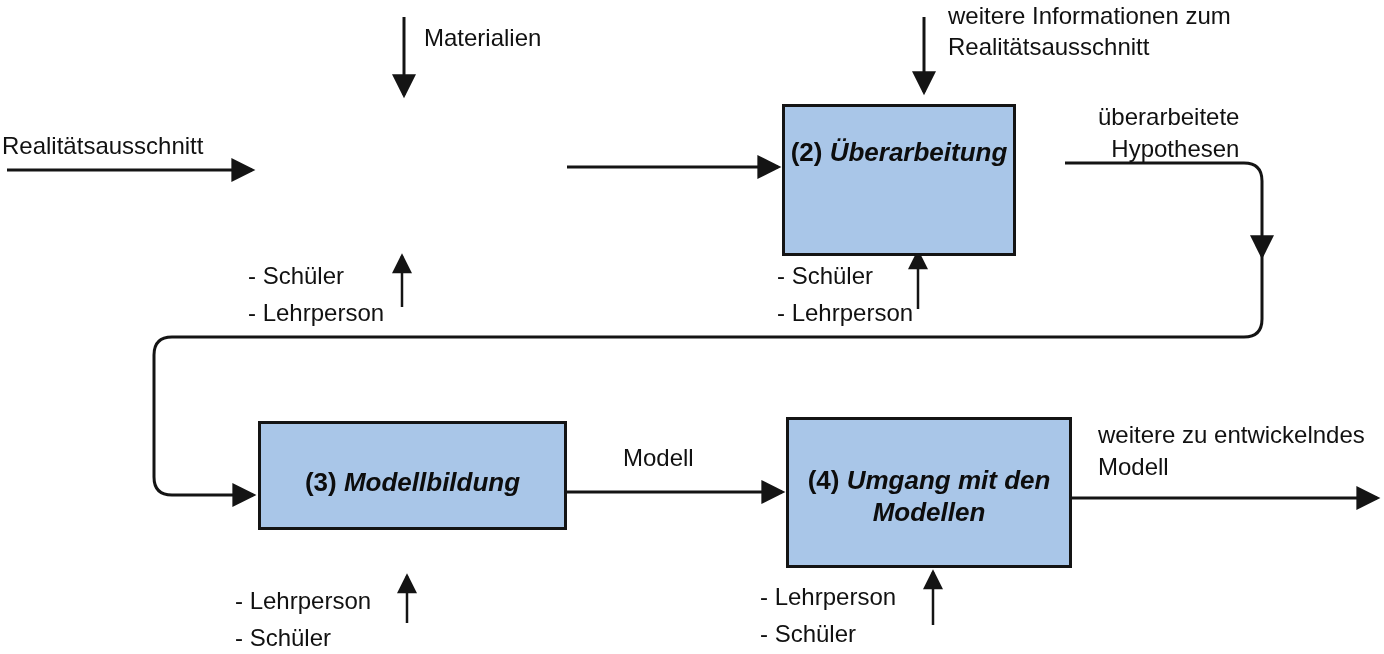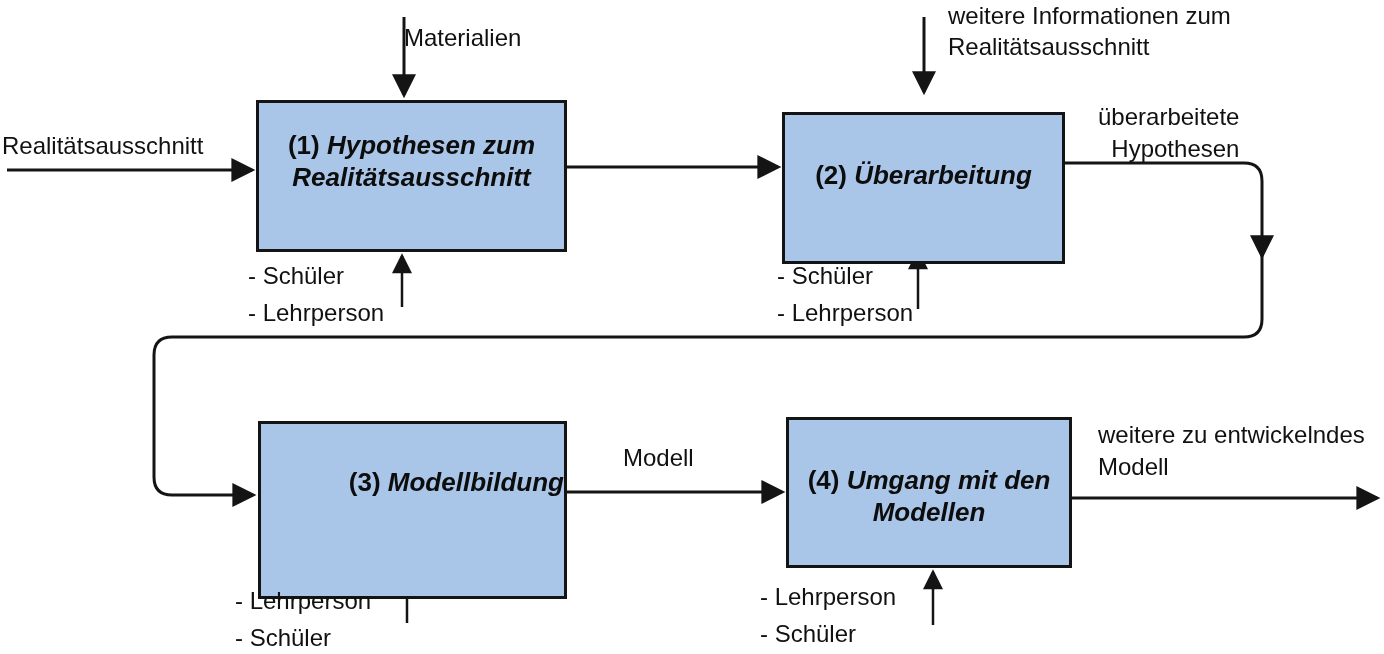--- a/index.html
+++ b/index.html
@@ -12,31 +12,31 @@
     position:absolute;background:#a9c6e8;border:3px solid #141414;box-sizing:border-box;
     display:flex;justify-content:center;align-items:flex-start;text-align:center;
   }
   .box-label{
     font-size:26px;line-height:32px;color:#0d0d0d;font-weight:bold;
   }
   .box-num{font-style:normal;margin-right:0.28em;}
   .box-title{font-style:italic;}
   #box1{left:256px;top:100px;width:311px;height:152px;padding-top:26px;}
   #box1 .box-label{max-width:268px;}
-  #box2{left:782px;top:112px;width:283px;height:152px;padding-top:44px;}
-  #box3{left:258px;top:421px;width:309px;height:178px;padding-top:42px;justify-content:flex-end;}
+  #box2{left:782px;top:104px;width:234px;height:152px;padding-top:29px;}
+  #box3{left:258px;top:421px;width:309px;height:109px;padding-top:42px;}
   #box4{left:786px;top:417px;width:286px;height:151px;padding-top:44px;}
   #box4 .box-label{max-width:262px;}
   .lbl{
     position:absolute;font-size:24px;line-height:32px;color:#111;white-space:pre-line;
   }
   .plist{position:absolute;font-size:24px;line-height:37px;color:#111;}
   .plist div{white-space:pre;}
   #lbl-input{left:2px;top:130px;}
-  #lbl-materials{left:404px;top:22px;}
+  #lbl-materials{left:424px;top:22px;}
   #lbl-hypotheses{left:587px;top:119px;}
   #lbl-further-info{left:948px;top:0px;line-height:31px;}
   #lbl-revised{left:1098px;top:101px;text-align:right;}
   #lbl-model{left:623px;top:442px;}
   #lbl-output{left:1098px;top:419px;}
   #plist-box1{left:248px;top:257px;}
   #plist-box2{left:777px;top:257px;}
   #plist-box3{left:235px;top:582px;}
   #plist-box4{left:760px;top:578px;}
 </style>
@@ -62,25 +62,20 @@
       <path d="M 1072 498 H 1377" marker-end="url(#ah)"></path>
     </g>
     <g fill="none" stroke="#141414" stroke-width="2.5">
       <path d="M 402 307 V 256" marker-end="url(#ah)"></path>
       <path d="M 918 309 V 252" marker-end="url(#ah)"></path>
       <path d="M 407 623 V 576" marker-end="url(#ah)"></path>
       <path d="M 933 625 V 572" marker-end="url(#ah)"></path>
     </g>
   </svg>
 
-  <div class="box" id="box1">
-    <div class="box-label">
-      <span class="box-num">(1)</span><span class="box-title">Hypothesen zum Realitätsausschnitt</span>
-    </div>
-  </div>
 
   <div class="box" id="box2">
     <div class="box-label">
       <span class="box-num">(2)</span><span class="box-title">Überarbeitung</span>
     </div>
   </div>
 
   <div class="box" id="box3">
     <div class="box-label">
       <span class="box-num">(3)</span><span class="box-title">Modellbildung</span>

